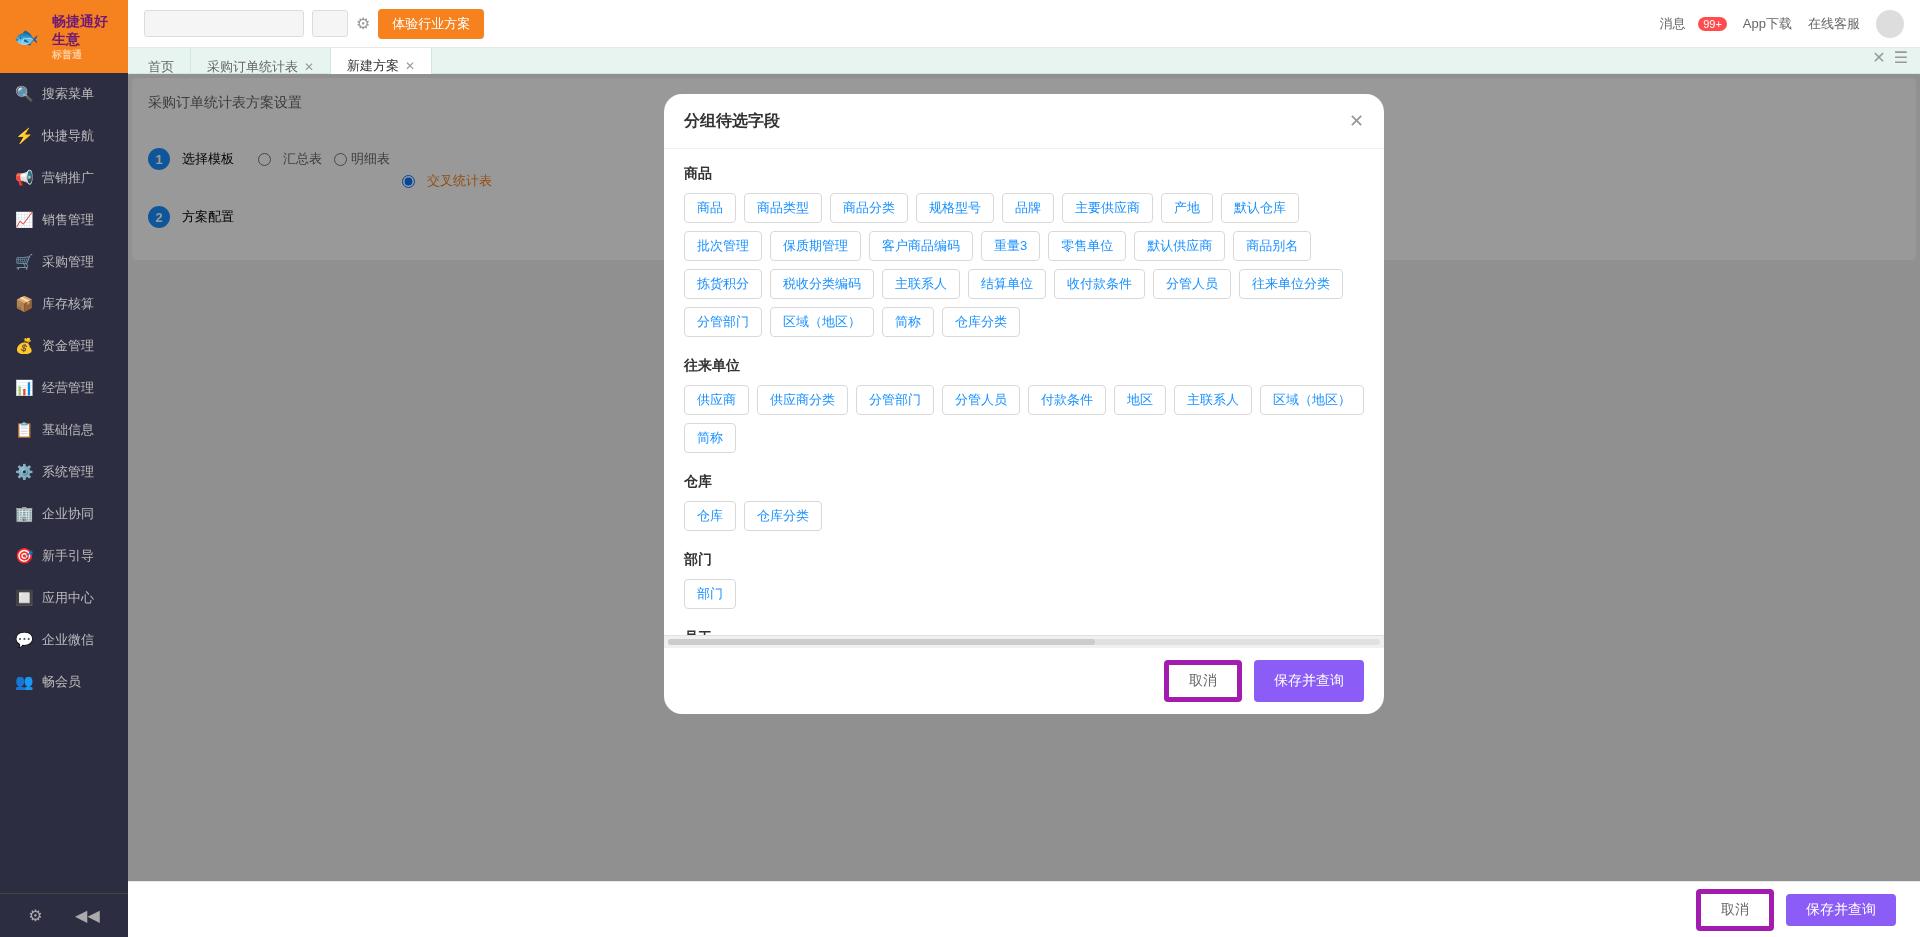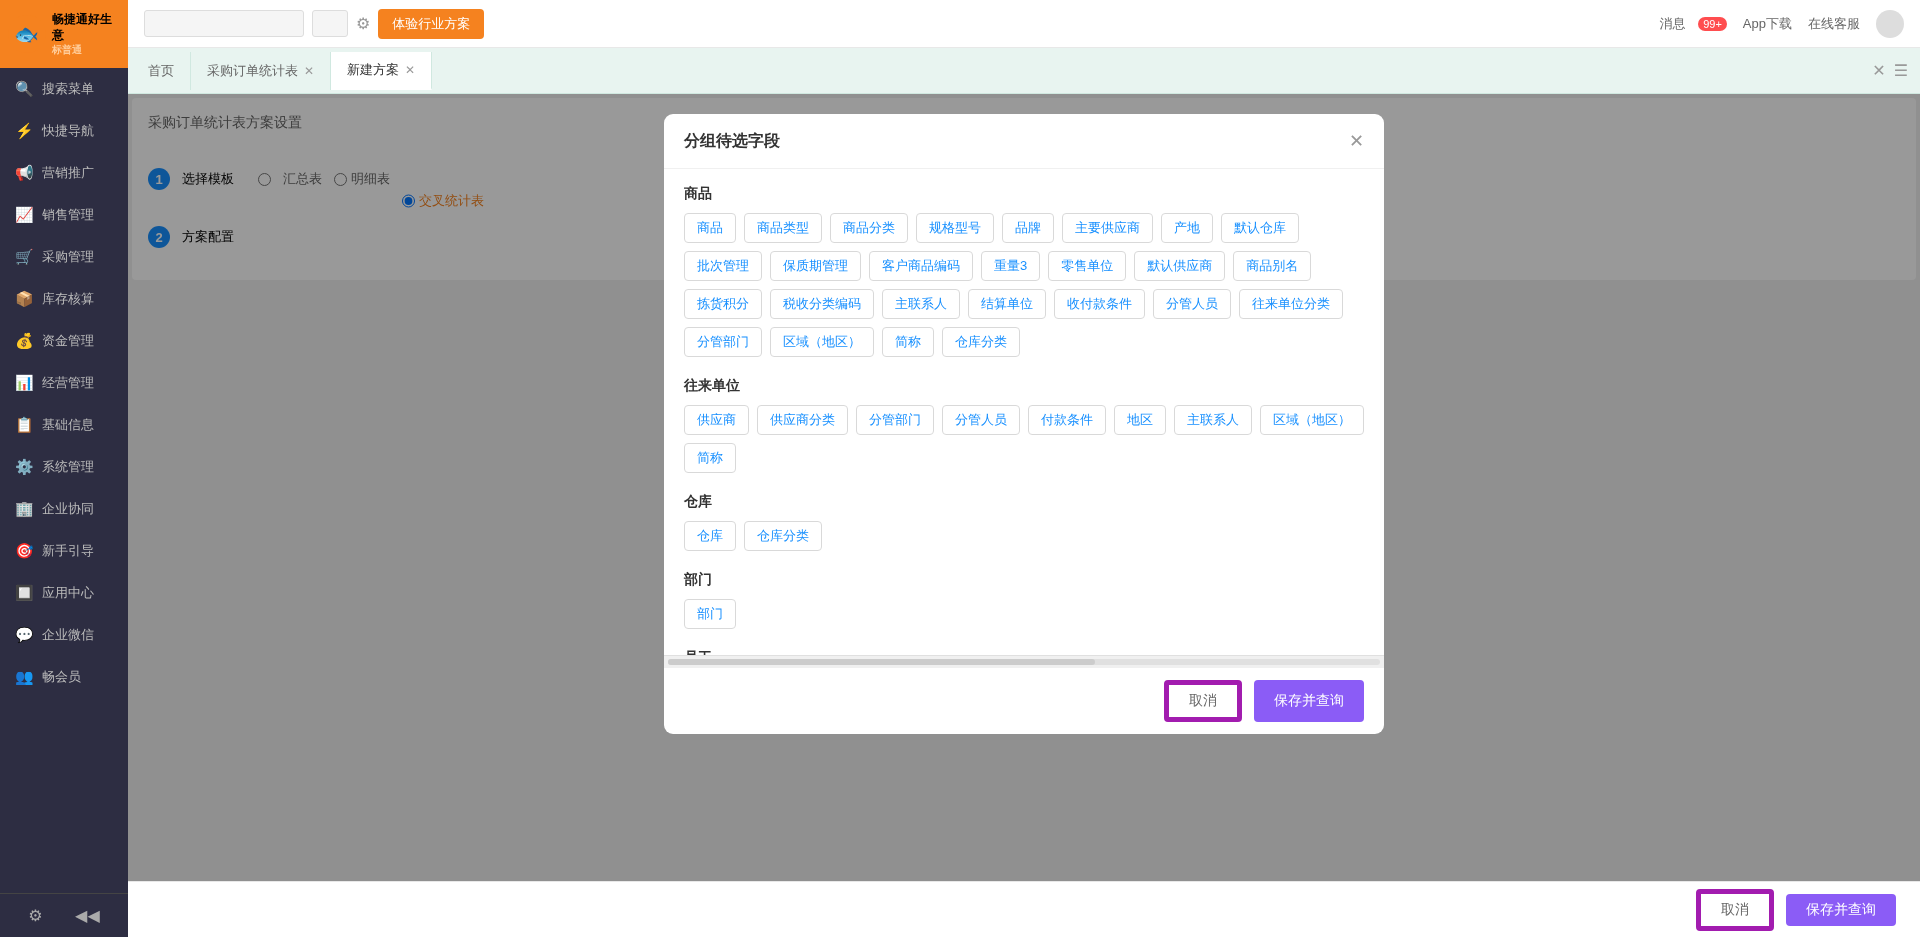--- a/index.html
+++ b/index.html
@@ -20,35 +20,35 @@
     .topbar { background: #fff; height: 48px; display: flex; align-items: center; justify-content: space-between; padding: 0 16px; border-bottom: 1px solid #e8e8e8; flex-shrink: 0; }
     .topbar-left { display: flex; align-items: center; gap: 8px; }
     .topbar-search { background: #f5f5f5; border: 1px solid #ddd; border-radius: 3px; padding: 5px 10px; width: 160px; font-size: 13px; color: #999; }
     .topbar-dropdown { background: #f5f5f5; border: 1px solid #ddd; border-radius: 3px; padding: 5px 24px 5px 10px; font-size: 13px; color: #666; appearance: none; cursor: pointer; }
     .topbar-gear { color: #999; font-size: 16px; cursor: pointer; }
     .topbar-btn { background: #f5821f; color: white; border: none; border-radius: 4px; padding: 6px 14px; font-size: 13px; cursor: pointer; }
     .topbar-right { display: flex; align-items: center; gap: 16px; color: #666; font-size: 13px; }
     .badge { background: #ff4d4f; color: white; border-radius: 10px; padding: 1px 5px; font-size: 11px; margin-left: 9px; }
 
     
-    .tabs { background: #e8f4f0; display: flex; align-items: center; height: 46px; border-bottom: 1px solid #d0e8e0; flex-shrink: 0; padding: 0 4px; }
+    .tabs { background: #e8f4f0; display: flex; align-items: flex-start; height: 26px; border-bottom: 1px solid #d0e8e0; flex-shrink: 0; padding: 0 4px; }
     .tab { padding: 0 16px; height: 38px; display: flex; align-items: center; cursor: pointer; color: #666; font-size: 13px; gap: 6px; border-right: 1px solid #d0e8e0; }
     .tab.active { background: white; color: #333; border-bottom: 2px solid white; }
     .tab .tab-close { color: #999; font-size: 12px; cursor: pointer; }
     .tab-first { background: transparent; border-right: 1px solid #d0e8e0; }
     .tabs-right { margin-left: auto; display: flex; align-items: center; gap: 8px; color: #999; font-size: 16px; cursor: pointer; padding-right: 8px; }
 
     
     .page-content { flex: 1; background: #f0f0f0; padding: 4px; position: relative; overflow: hidden; }
 
     
     .overlay { position: absolute; inset: 0; background: rgba(0,0,0,0.4); z-index: 100; display: flex; align-items: flex-start; justify-content: center; padding-top: 20px; }
 
     
-    .modal { background: white; border-radius: 9px; width: 720px; max-height: 620px; display: flex; flex-direction: column; position: relative; }
+    .modal { background: white; border-radius: 18px; width: 720px; max-height: 620px; display: flex; flex-direction: column; position: relative; }
     .modal-header { padding: 16px 20px; border-bottom: 1px solid #f0f0f0; display: flex; align-items: center; justify-content: space-between; flex-shrink: 0; }
     .modal-title { font-size: 16px; font-weight: 600; color: #333; }
     .modal-close { cursor: pointer; color: #999; font-size: 18px; }
     .modal-body { flex: 1; overflow-y: auto; padding: 16px 20px; }
     .modal-body::-webkit-scrollbar { width: 8px; }
     .modal-body::-webkit-scrollbar-track { background: #f0f0f0; }
     .modal-body::-webkit-scrollbar-thumb { background: #ccc; border-radius: 4px; }
 
     
     .modal-scrollbar-h { height: 12px; background: #f0f0f0; border-top: 1px solid #e0e0e0; display: flex; align-items: center; padding: 0 4px; flex-shrink: 0; }
@@ -74,21 +74,21 @@
   </style>
 </head>
 <body>
 
 <div class="sidebar">
   <div class="sidebar-logo">
     <div class="sidebar-logo .logo-icon" style="width:38px;height:38px;background:#f5821f;border-radius:50%;display:flex;align-items:center;justify-content:center;">
       <span style="font-size:20px;">🐟</span>
     </div>
     <div style="display:flex;flex-direction:column;line-height:1.3;">
-      <span style="font-size:12px;color:#000000;">畅捷通好生意</span>
+      <span style="font-size:14px;color:#701a75;">畅捷通好生意</span>
       <span style="font-size:10px;color:#ffcc99;">标普通</span>
     </div>
   </div>
 
   <div class="sidebar-item">
     <span class="s-icon">🔍</span>
     <span>搜索菜单</span>
   </div>
   <div class="sidebar-item">
     <span class="s-icon">⚡</span>
@@ -201,21 +201,21 @@
         <div class="step-badge">1</div>
         <span>选择模板</span>
         <label style="display:flex;align-items:center;gap:12px;margin-left:12px;color:#666;">
           <input type="radio" name="tpl" style=""> 
             <span>汇总表</span>
         </label>
         <label style="display:flex;align-items:center;gap:4px;color:#666;">
           <input type="radio" name="tpl" style=""> 
             <span>明细表</span>
         </label>
-        <label style="display:flex;gap:4px;color:#f5821f;margin-top:44px;">
+        <label style="display:flex;align-items:center;gap:12px;color:#f5821f;margin-top:44px;">
           <input type="radio" name="tpl" checked="" style=""> 
             <span>交叉统计表</span>
         </label>
       </div>
       <div class="step-row">
         <div class="step-badge">2</div>
         <span>方案配置</span>
       </div>
     </div>
 

